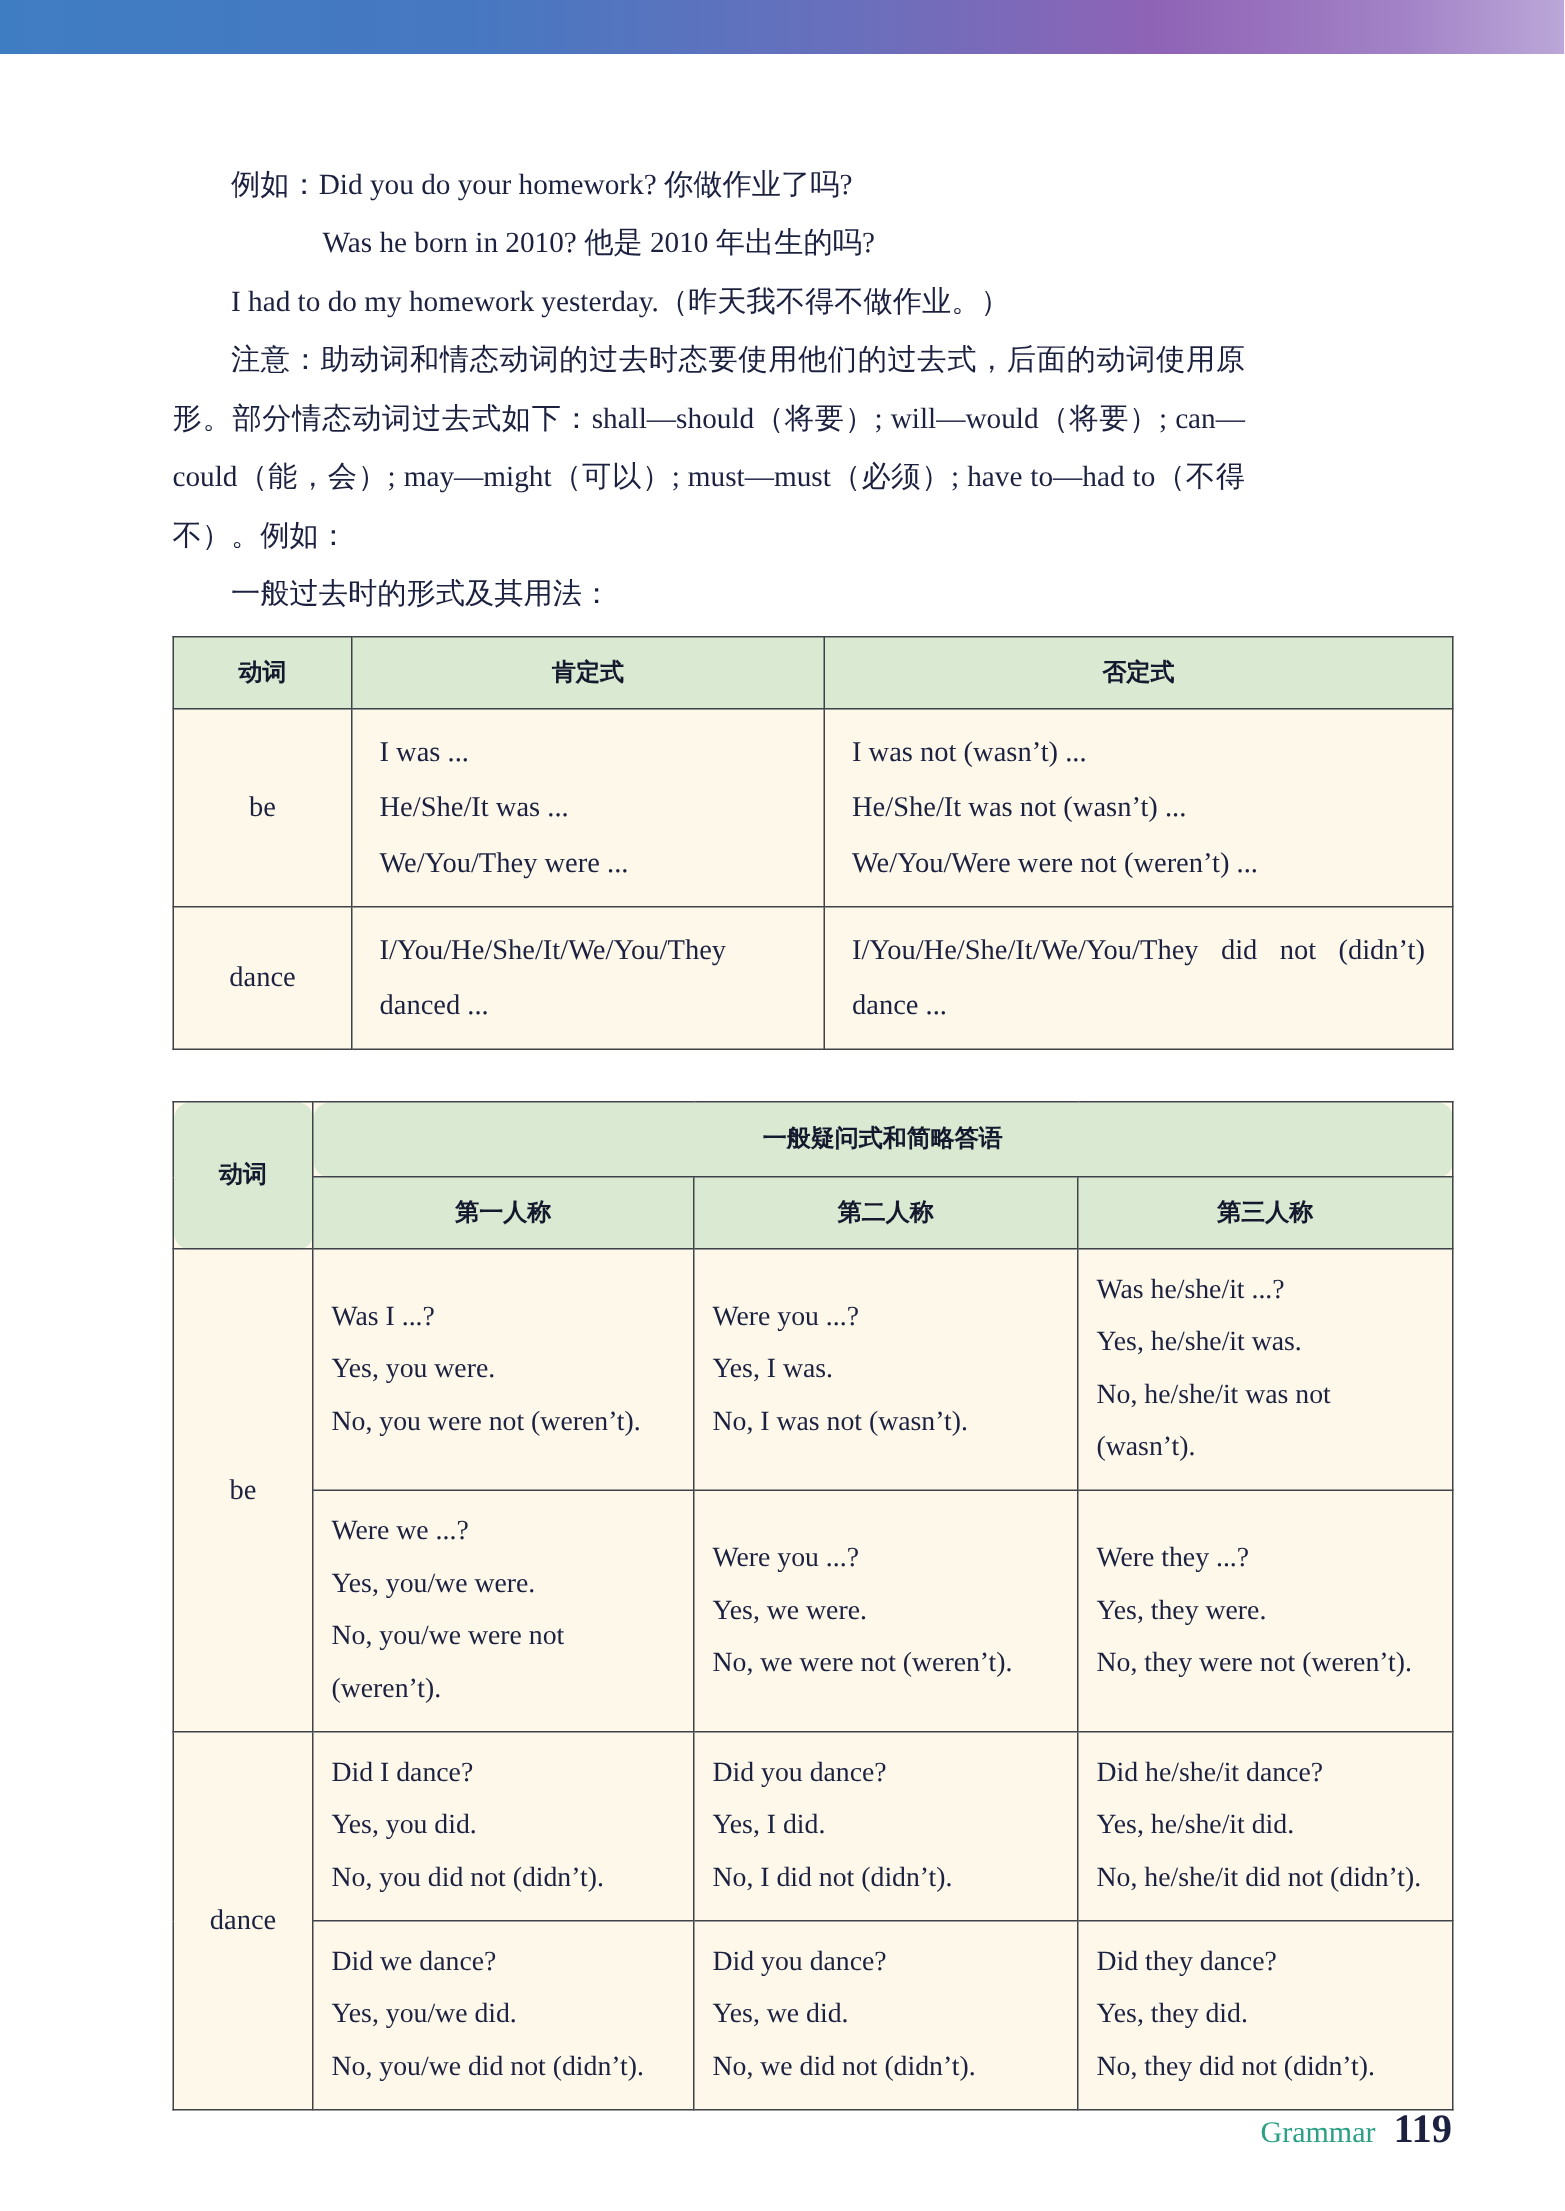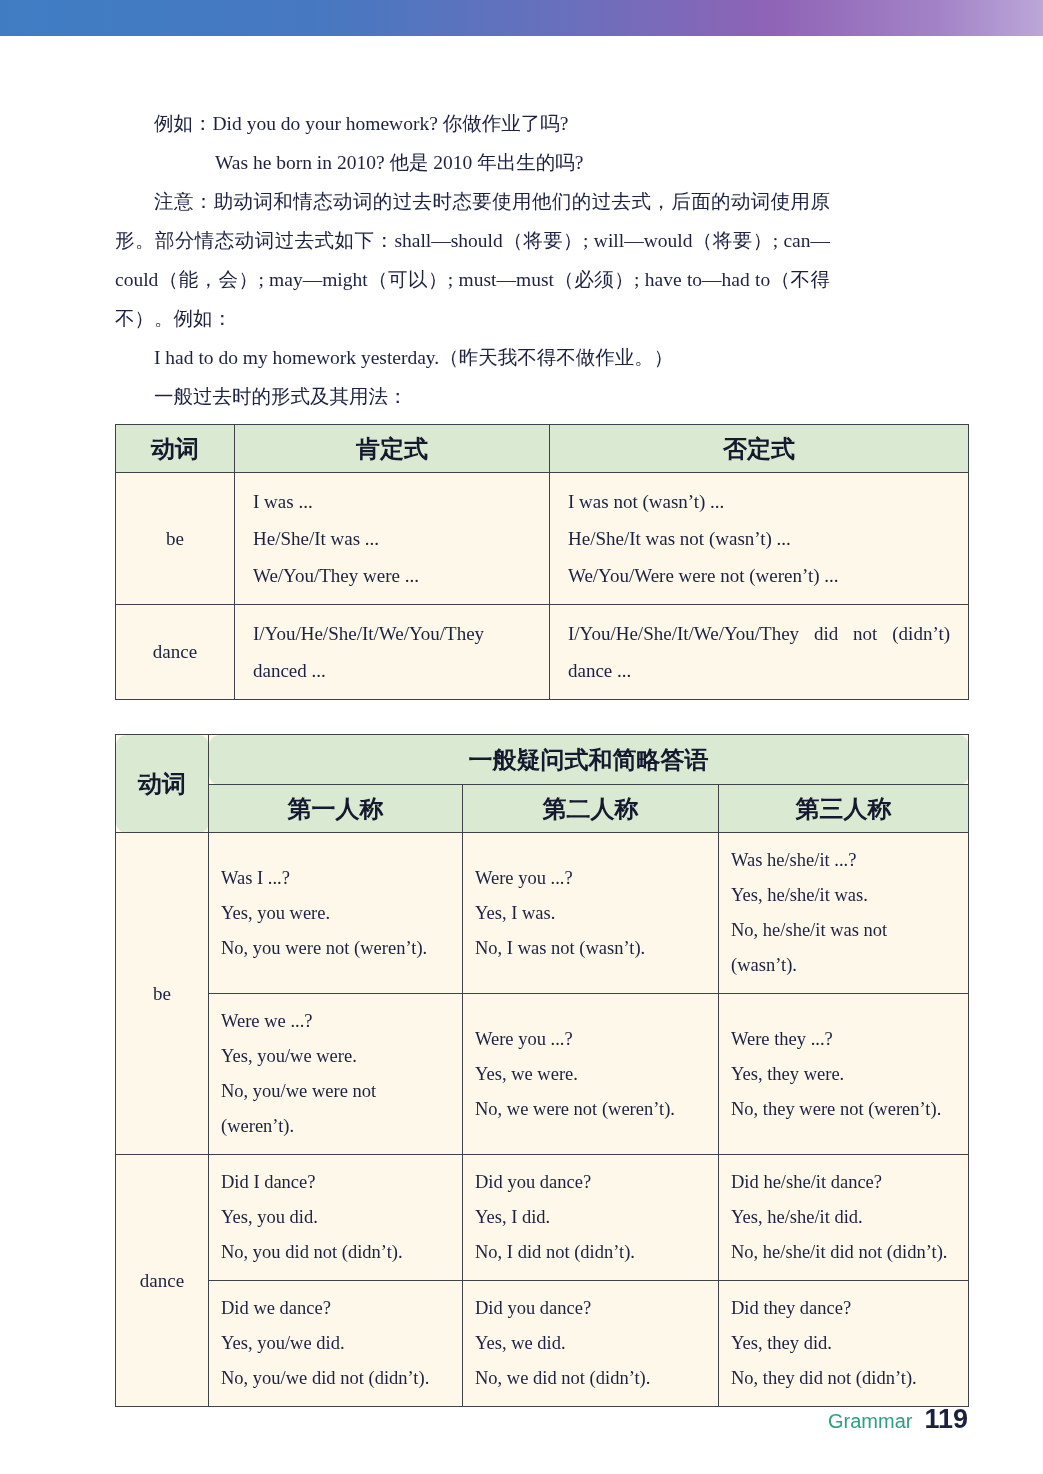--- a/index.html
+++ b/index.html
@@ -41,21 +41,21 @@
     width: 853px;
     table-layout: fixed;
     background: #fdf8e9;
   }
   .grammar-table th, .grammar-table td {
     border: 1px solid #3f4248;
   }
   .grammar-table th {
     background: #d9e9d2;
     font-weight: bold;
-    font-size: 24px;
+    font-size: 16px;
     text-align: center;
     color: #15192e;
   }
   .table1 { margin-top: 8px; }
   .table1 th { height: 48px; }
   .verb-cell {
     text-align: center;
     font-size: 19px;
     vertical-align: middle;
   }
@@ -77,21 +77,21 @@
   }
   .table2 .cell-line { line-height: 35px; }
 
   .footer {
     position: absolute;
     top: 1393px;
     right: 75px;
     display: flex;
     align-items: baseline;
     gap: 12px;
-    font-family: Liberation Sans, sans-serif;
+    font-family: Liberation Serif, serif;
   }
   .footer-label {
     font-size: 20px;
     color: #2aa084;
   }
   .footer-page {
     font-size: 27px;
     font-weight: bold;
     color: #1c2140;
     margin-top: 11px;
@@ -99,22 +99,22 @@
 </style>
 </head>
 <body>
 
 <div class="page">
   <div class="top-bar"></div>
 
   <div class="content">
     <p class="para indent-2">例如：Did you do your homework? 你做作业了吗?</p>
     <p class="para indent-deep">Was he born in 2010? 他是 2010 年出生的吗?</p>
+    <p class="para indent-2">I had to do my homework yesterday.（昨天我不得不做作业。）</p>
     <p class="para indent-2">注意：助动词和情态动词的过去时态要使用他们的过去式，后面的动词使用原形。部分情态动词过去式如下：shall—should（将要）; will—would（将要）; can—could（能，会）; may—might（可以）; must—must（必须）; have to—had to（不得不）。例如：</p>
-    <p class="para indent-2">I had to do my homework yesterday.（昨天我不得不做作业。）</p>
     <p class="para indent-2">一般过去时的形式及其用法：</p>
 
     <table class="grammar-table table1">
       <colgroup>
         <col style="width:119px">
         <col style="width:315px">
         <col style="width:419px">
       </colgroup>
       <thead>
         <tr>

